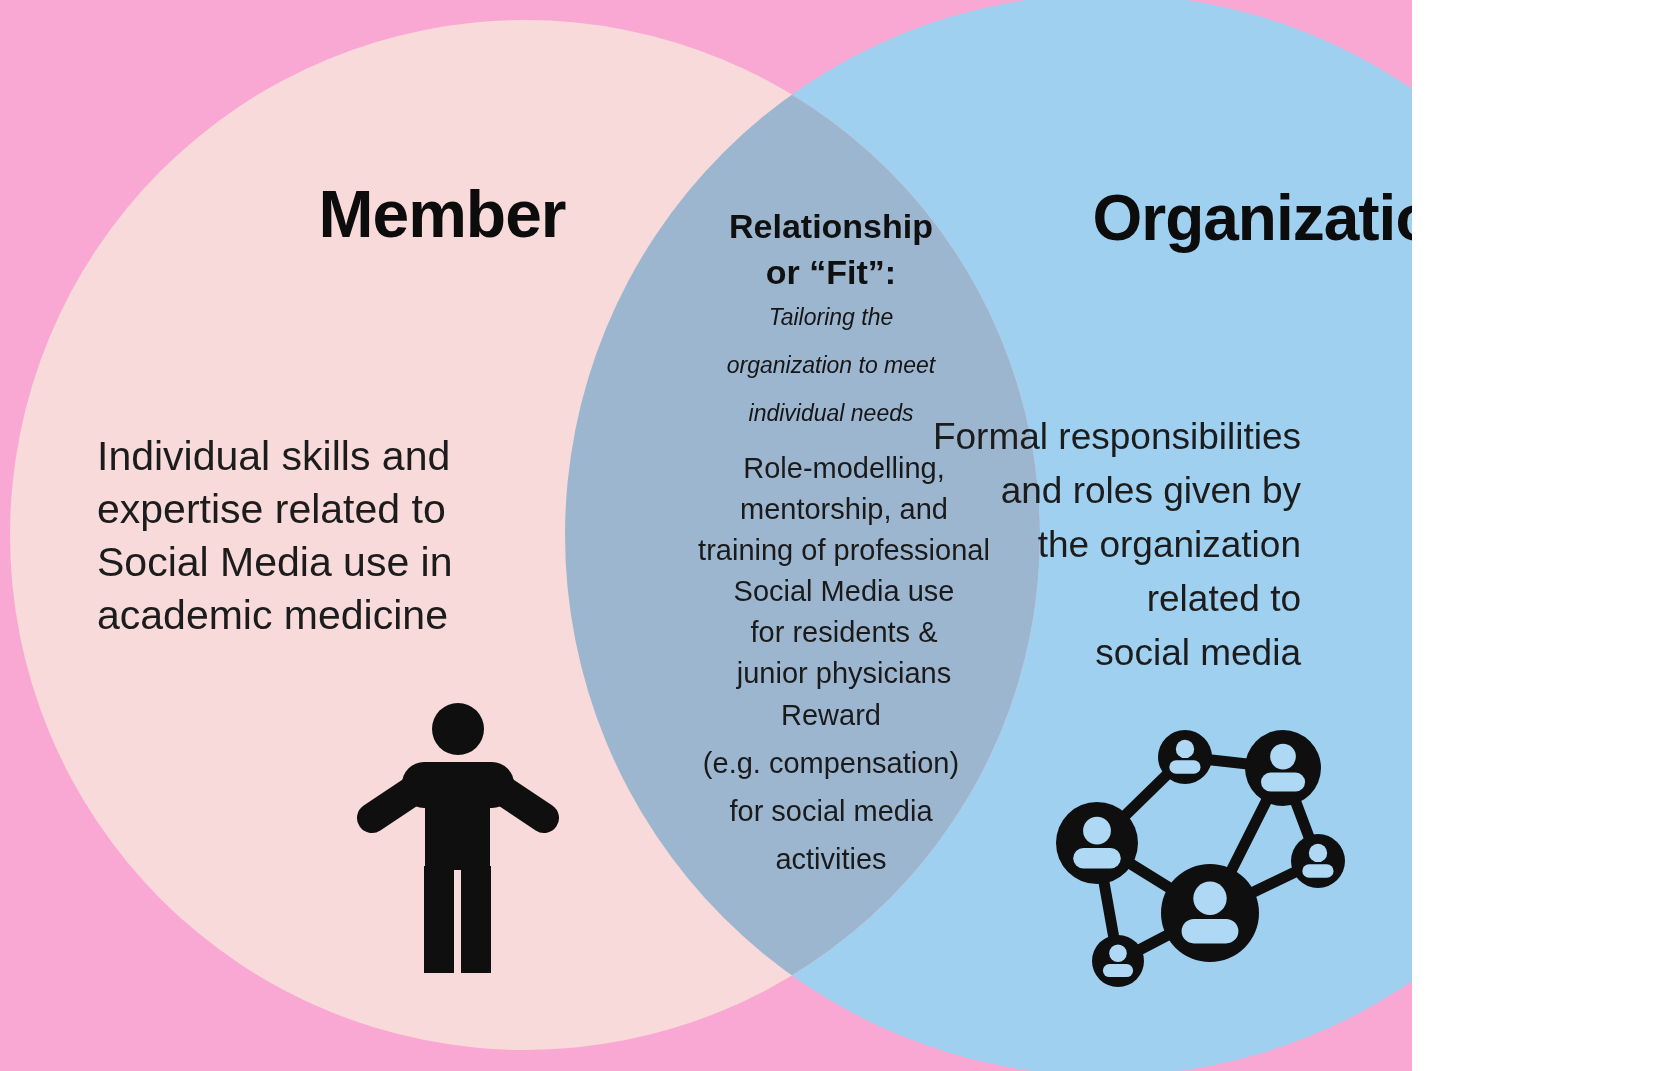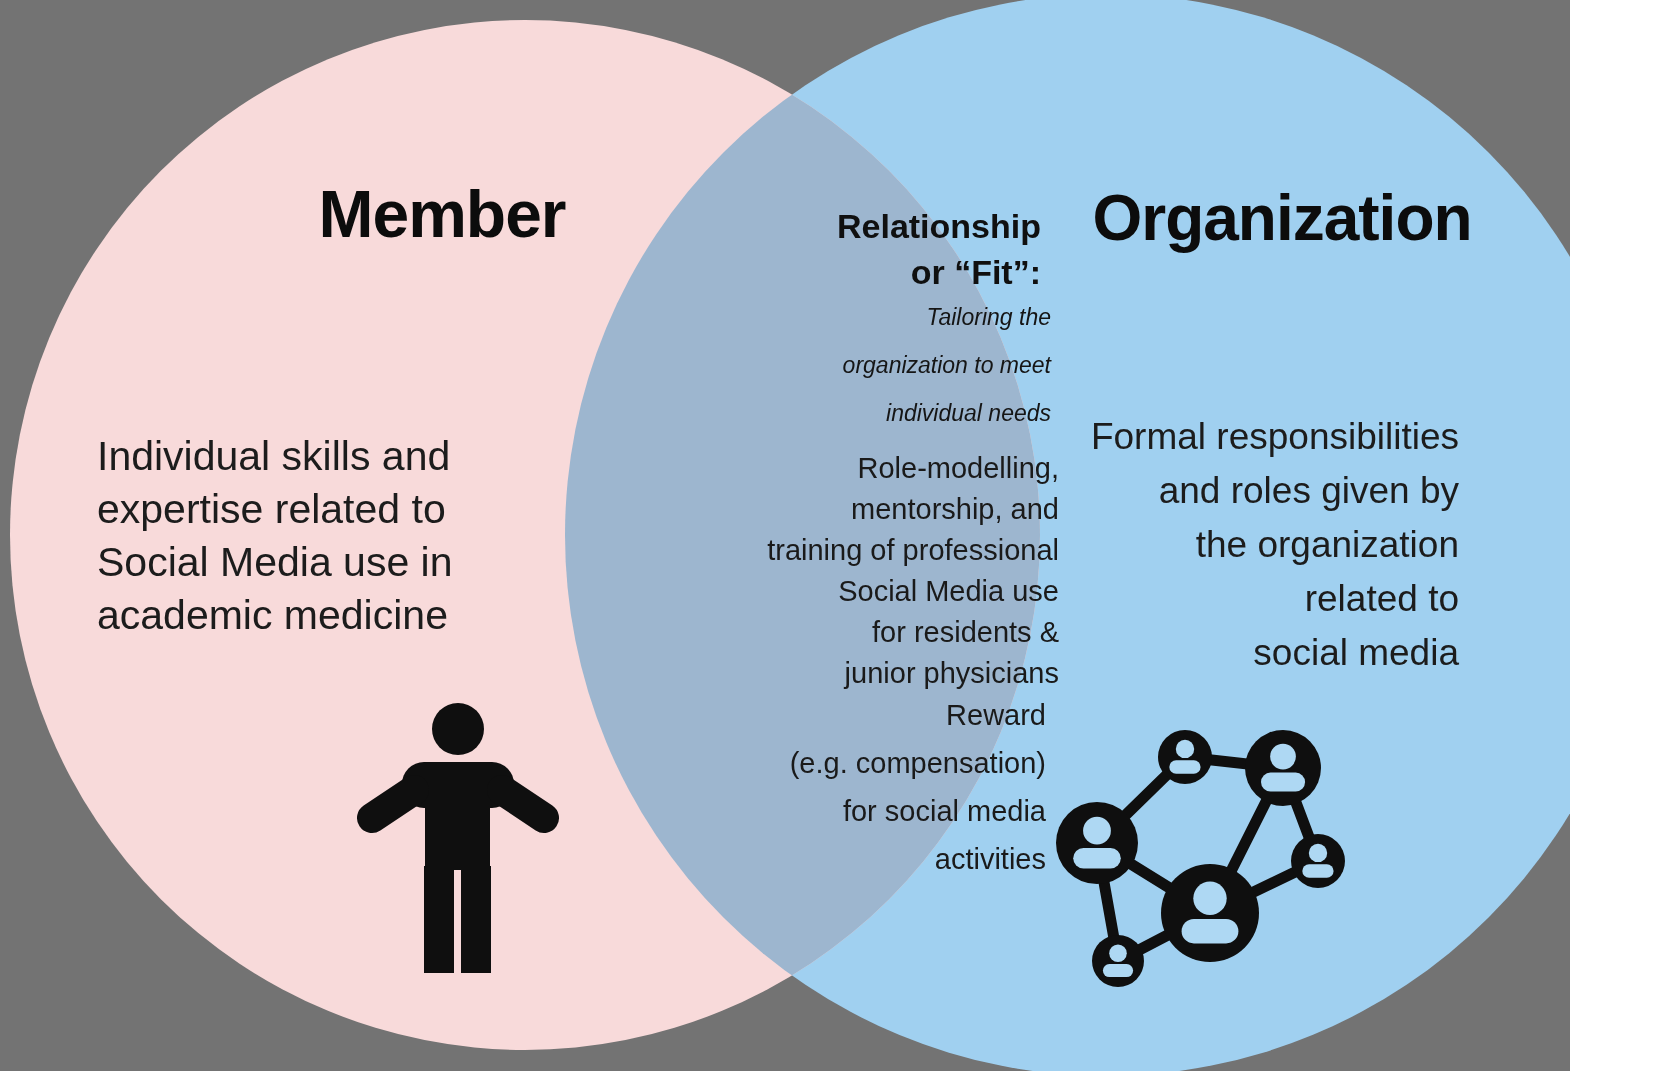--- a/index.html
+++ b/index.html
@@ -1,20 +1,20 @@
 <!DOCTYPE html>
 <html><head>
 <meta charset="utf-8">
 <style>
   html, body { margin: 0; padding: 0; background: #ffffff; }
   .stage {
     position: relative;
-    width: 1570px;
+    width: 1412px;
     height: 1071px;
-    background: #737373;
+    background: #f9a8d4;
     overflow: hidden;
     font-family: "Liberation Sans", "DejaVu Sans", sans-serif;
     color: #1c1c1c;
   }
   .stage svg.venn { position: absolute; left: 0; top: 0; }
   .label { position: absolute; white-space: pre-line; }
   .title {
     font-weight: 700;
     color: #0c0c0c;
     letter-spacing: -1px;
@@ -28,21 +28,21 @@
     width: 430px;
     font-size: 41px; line-height: 53px;
     text-align: left;
   }
   .org-body {
     right: 111px; top: 410px;
     width: 470px;
     font-size: 37px; line-height: 54px;
     text-align: right;
   }
-  .center { transform: translateX(-50%); text-align: right; }
+  .center { transform: translateX(-50%); text-align: center; }
   .ov-heading {
     left: 831px; top: 203px;
     width: 420px;
     font-size: 34px; line-height: 46px;
     font-weight: 700; color: #101010;
   }
   .ov-tagline {
     left: 831px; top: 293px;
     width: 440px;
     font-size: 23px; line-height: 48px;

